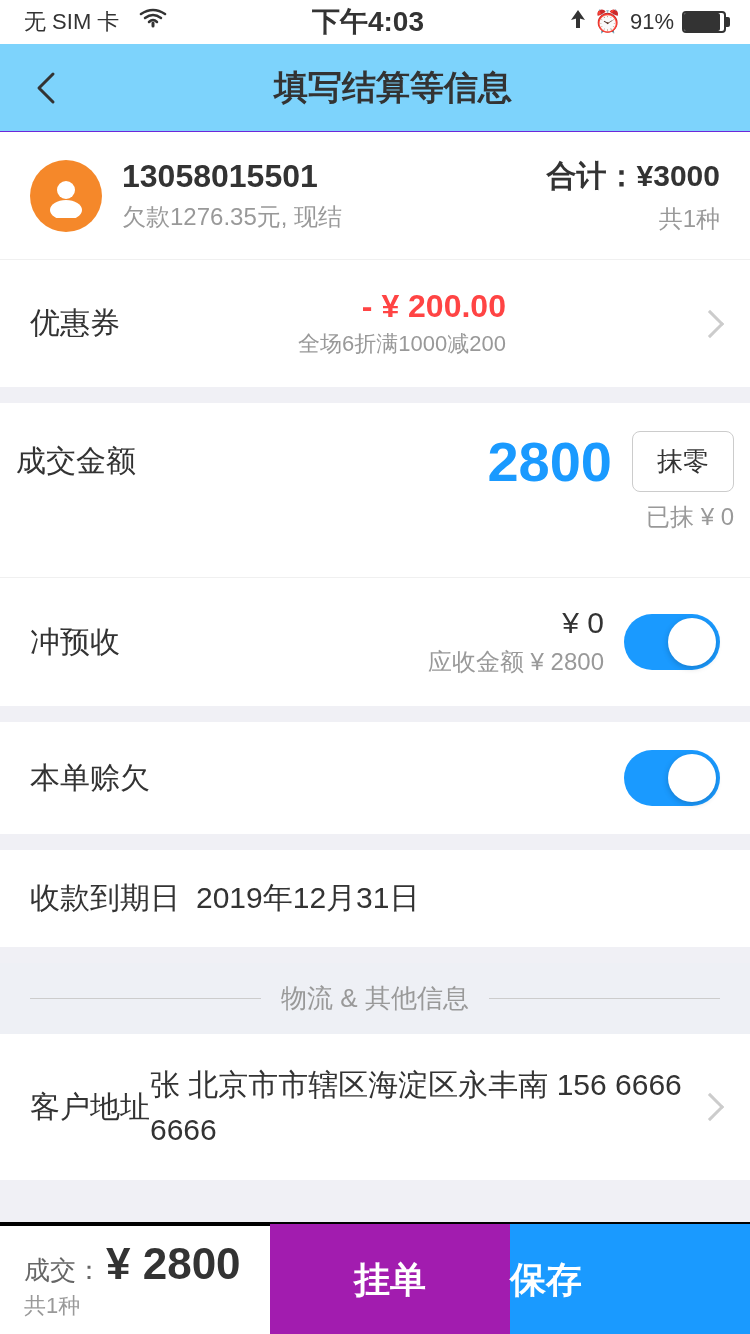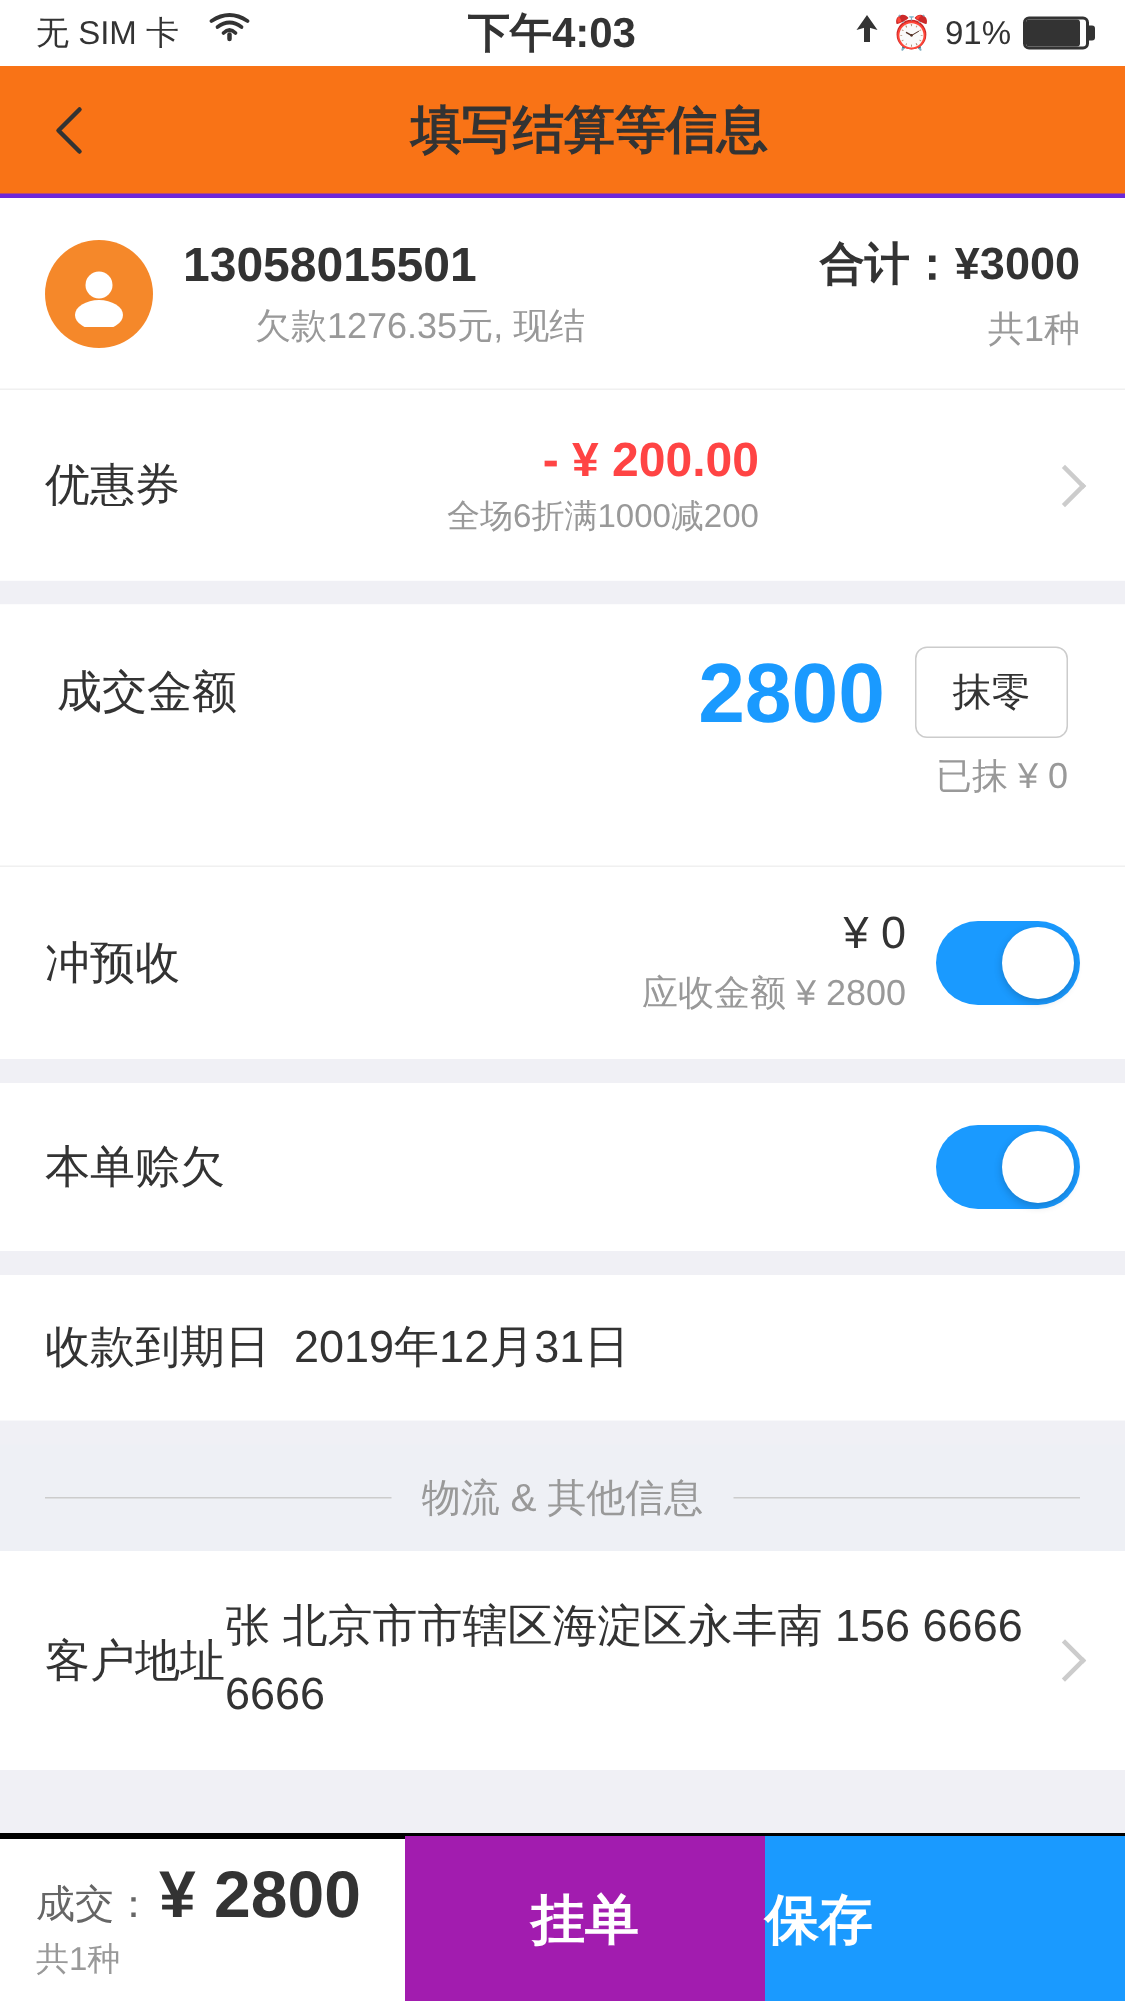--- a/index.html
+++ b/index.html
@@ -37,22 +37,22 @@
     .battery-fill {
       width: 91%; height: 100%; background: #333; border-radius: 2px;
     }
 
     
     .nav-bar {
       display: flex;
       align-items: center;
       justify-content: center;
       height: 88px;
-      background: #f97316;
-      border-bottom: 3px solid #6d28d9;
+      background: #7dd3fc;
+      border-bottom: 1px solid #6d28d9;
       position: relative;
       padding-left: 36px;
     }
     .nav-back {
       position: absolute; left: 24px;
       width: 44px; height: 44px;
       display: flex; align-items: center; justify-content: center;
       cursor: pointer;
     }
     .nav-title {
@@ -86,21 +86,21 @@
       border-radius: 50%;
       background: #f5882a;
       display: flex; align-items: center; justify-content: center;
       margin-right: 20px;
       flex-shrink: 0;
       overflow: hidden;
     }
     .avatar svg { width: 44px; height: 44px; }
     .customer-info { flex: 1; }
     .customer-phone { font-size: 32px; font-weight: 600; color: #333; }
-    .customer-debt { font-size: 24px; color: #999; margin-top: 6px; margin-left: 48px; }
+    .customer-debt { font-size: 24px; color: #999; margin-top: 6px; }
     .customer-total { text-align: right; }
     .total-amount { font-size: 30px; font-weight: 600; color: #333; }
     .total-count { font-size: 24px; color: #999; margin-top: 6px; }
 
     
     .row-item {
       display: flex;
       align-items: center;
       justify-content: space-between;
       padding: 28px 30px;
@@ -114,21 +114,21 @@
       width: 20px; height: 20px;
       border-right: 3px solid #ccc;
       border-top: 3px solid #ccc;
       transform: rotate(45deg);
       flex-shrink: 0;
     }
 
     
     .deal-section {
       background: #fff;
-      padding: 28px 38px;
+      padding: 28px 16px;
       margin-bottom: 16px;
     }
     .deal-row {
       display: flex;
       align-items: center;
       justify-content: space-between;
       margin-bottom: 8px;
     }
     .deal-label { font-size: 30px; color: #333; }
     .deal-amount-big { font-size: 56px; font-weight: 700; color: #1a9aff; line-height: 1; }

